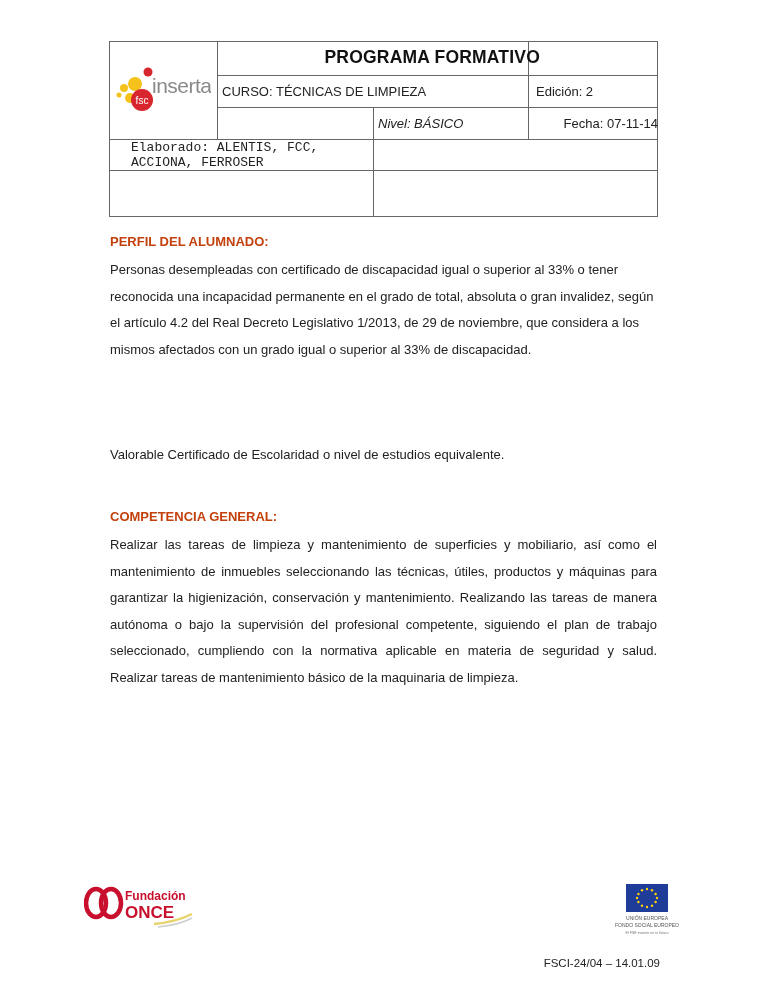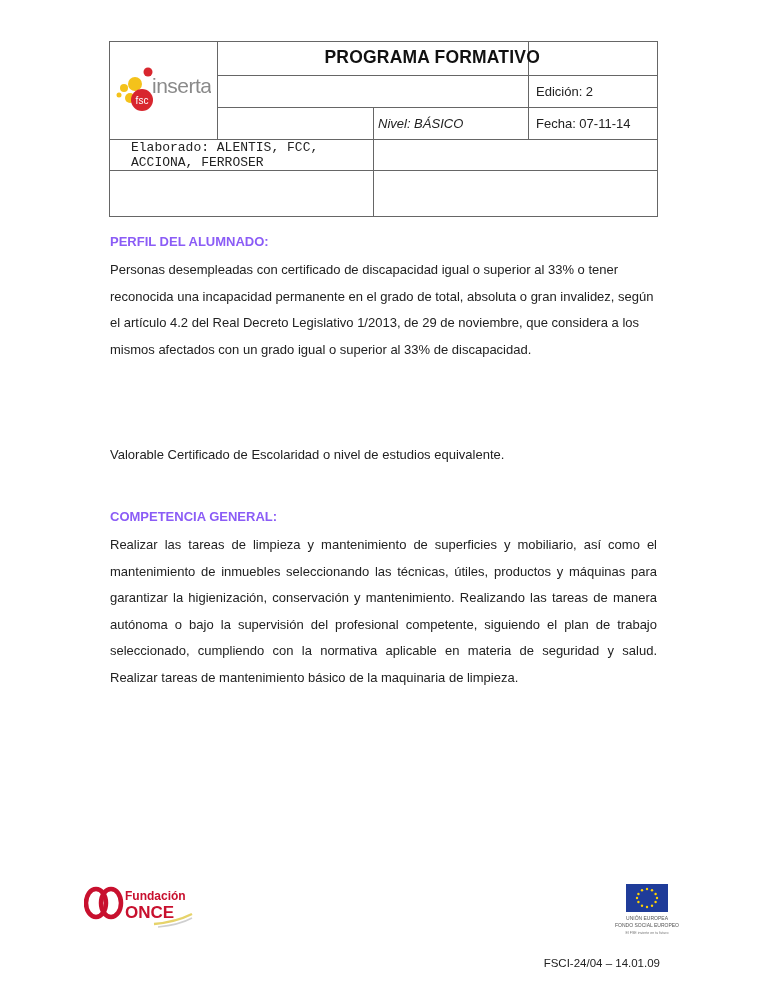--- a/index.html
+++ b/index.html
@@ -4,21 +4,21 @@
 <style>
   html, body { margin:0; padding:0; background:#ffffff; }
   body { width:768px; height:994px; position:relative; overflow:hidden;
          font-family:"Liberation Sans", sans-serif; color:#111; }
   .hdr { position:absolute; left:109px; top:41px; width:549px; height:176px;
          border:1px solid #666; box-sizing:border-box; }
   .cell { position:absolute; box-sizing:border-box; font-size:13px; line-height:15px; color:#222; }
   .vl { position:absolute; width:1px; background:#666; }
   .hl { position:absolute; height:1px; background:#666; }
   .title { font-weight:bold; font-size:17.5px; letter-spacing:0.2px; color:#111; }
-  .section-h { position:absolute; left:110px; font-weight:bold; font-size:13px; color:#8b5cf6; }
+  .section-h { position:absolute; left:110px; font-weight:bold; font-size:13px; color:#c2410c; }
   .para { position:absolute; left:110px; width:545px; font-size:13px; line-height:26.5px; color:#222; }
   .justify { text-align:justify; text-align-last:left; }
   .footer-code { position:absolute; right:108px; top:957px; font-size:11.5px; color:#222; }
 </style>
 </head>
 <body>
 
 <div class="hdr">
 
   <div class="vl" style="left:107px; top:0; height:97px;"></div>
@@ -36,23 +36,24 @@
       <circle cx="15" cy="34" r="5" fill="#f4c21b"></circle>
       <circle cx="20" cy="20" r="7" fill="#f4c21b"></circle>
       <circle cx="33" cy="8" r="4.5" fill="#d8262e"></circle>
       <circle cx="27" cy="36" r="11" fill="#d8262e"></circle>
       <text x="27" y="40" font-family="Liberation Sans, sans-serif" font-size="10" fill="#ffffff" text-anchor="middle">fsc</text>
       <text x="37" y="29" font-family="Liberation Sans, sans-serif" font-size="21" fill="#8a8a8a" letter-spacing="-0.5">inserta</text>
     </svg>
   </div>
 
   <div class="cell title" style="left:119px; top:0; width:311px; height:33px; text-align:right; padding-top:8px;">PROGRAMA FORMATIVO</div>
+  <div class="cell" style="left:107px; top:33px; width:311px; height:32px; padding:9px 0 0 5px;">CURSO:  TÉCNICAS DE LIMPIEZA</div>
   <div class="cell" style="left:418px; top:33px; width:130px; height:32px; padding:9px 0 0 8px;">Edición:  2</div>
   <div class="cell" style="left:263px; top:65px; width:155px; height:32px; padding:9px 0 0 5px;font-style:italic;">Nivel:  BÁSICO</div>
-  <div class="cell" style="left:418px; top:65px; width:130px; height:32px; padding:9px 0 0 8px;">Fecha: 07-11-14</div>
+  <div class="cell" style="left:418px; top:65px; width:130px; height:32px; padding:9px 0 0 8px;text-align:right;">Fecha: 07-11-14</div>
   <div class="cell" style="left:16px; top:97px; width:263px; height:31px; padding:1px 4px 0 5px;font-family:Liberation Mono, monospace;">Elaborado: ALENTIS, FCC, ACCIONA, FERROSER</div>
 </div>
 
 <div class="section-h" style="top:234px;">PERFIL DEL ALUMNADO:</div>
 <div class="para" style="top:257px;">Personas desempleadas con certificado de discapacidad igual o superior al 33% o tener reconocida una incapacidad permanente en el grado de total, absoluta o gran invalidez, según el artículo 4.2 del Real Decreto Legislativo 1/2013, de 29 de noviembre, que considera a los mismos afectados con un grado igual o superior al 33% de discapacidad.</div>
 <div class="para" style="top:442px;">Valorable Certificado de Escolaridad o nivel de estudios equivalente.</div>
 
 <div class="section-h" style="top:509px;">COMPETENCIA GENERAL:</div>
 <div class="para justify" style="top:532px; width:547px;">Realizar las tareas de limpieza y mantenimiento de superficies y mobiliario, así como el mantenimiento de inmuebles  seleccionando las técnicas, útiles, productos y máquinas para garantizar la higienización, conservación y mantenimiento. Realizando las tareas de manera autónoma o bajo la supervisión del profesional competente, siguiendo el plan de trabajo seleccionado, cumpliendo con la normativa aplicable en materia de seguridad y salud. Realizar tareas de mantenimiento básico de la maquinaria de limpieza.</div>
 

